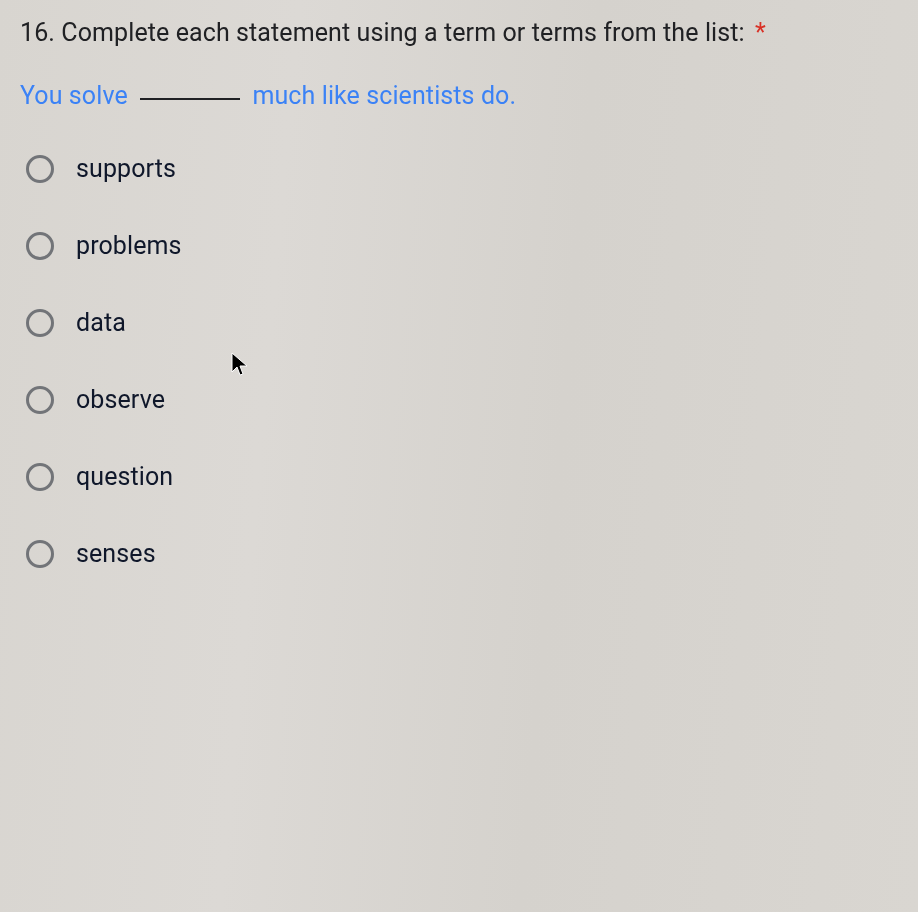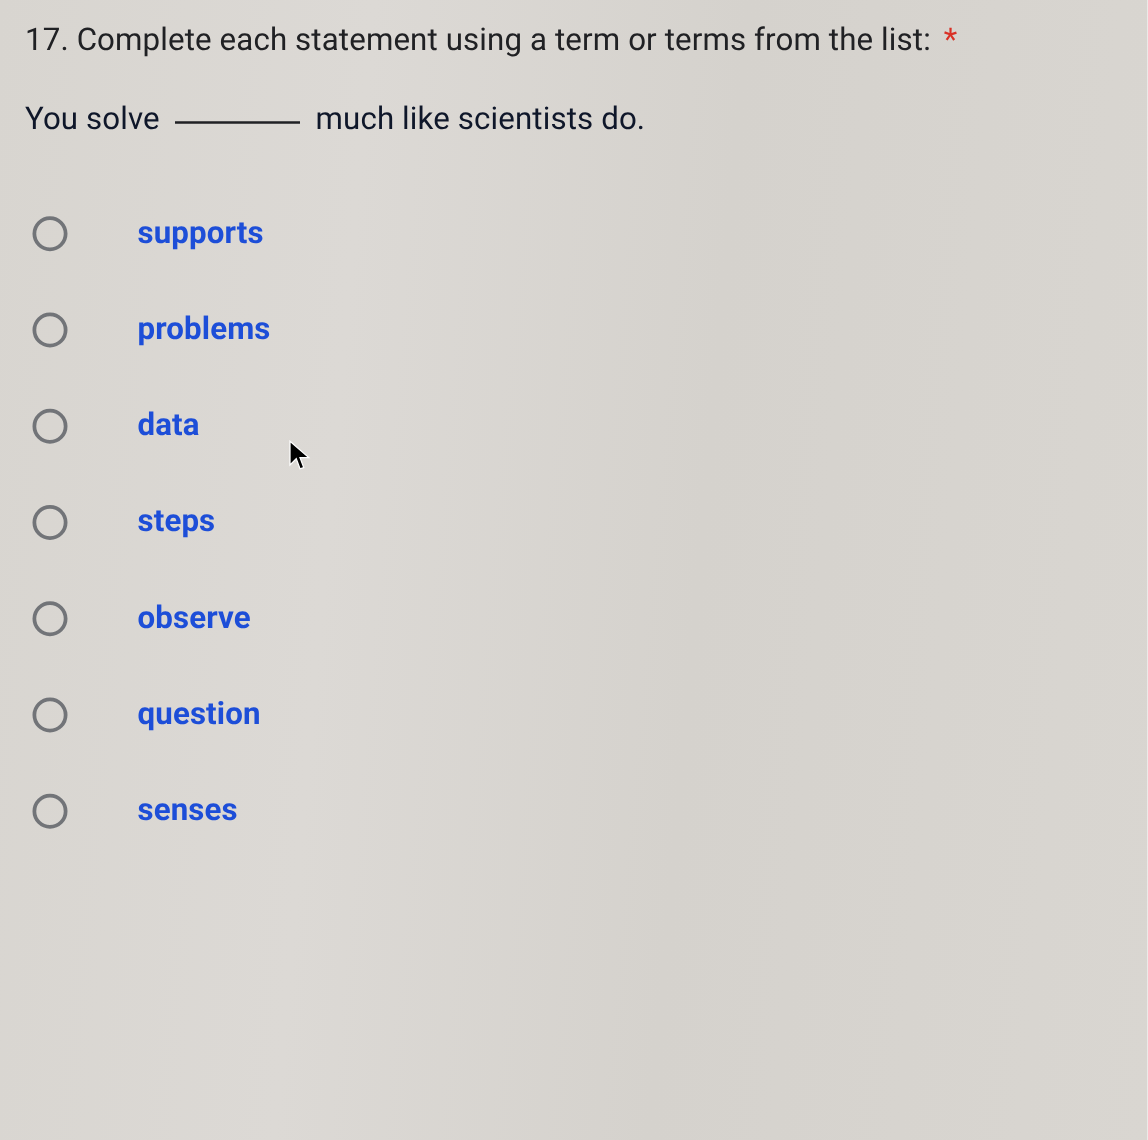--- a/index.html
+++ b/index.html
@@ -23,22 +23,22 @@
       margin-bottom: 34px;
       letter-spacing: 0.1px;
     }
     .required-asterisk {
       color: #d93025;
       margin-left: 4px;
     }
     .statement {
       font-size: 25px;
       font-weight: 400;
-      color: #0f172a;
-      margin-bottom: 62px;
+      color: #3b82f6;
+      margin-bottom: 44px;
       letter-spacing: 0.1px;
     }
     .blank {
       display: inline-block;
       border-bottom: 2px solid #202124;
       width: 100px;
       margin: 0 6px;
       position: relative;
       top: -4px;
     }
@@ -57,37 +57,36 @@
       width: 28px;
       height: 28px;
       border: 3px solid #5f6368;
       border-radius: 50%;
       flex-shrink: 0;
       margin-right: 22px;
       opacity: 0.85;
     }
     .option-label {
       font-size: 25px;
-      color: #1d4ed8;
-      font-weight: 700;
+      color: #0f172a;
+      font-weight: 400;
       letter-spacing: 0.1px;
-      margin-left: 34px;
     }
     .cursor {
       position: absolute;
       left: 231px;
       top: 352px;
       pointer-events: none;
     }
   </style>
 </head>
 <body>
 
 <div class="question-title">
-  <span>17.</span>
+  <span>16.</span>
   <span>Complete each statement using a term or terms from the list:</span>
   <span class="required-asterisk">*</span>
 </div>
 
 <div class="statement">
   <span>You solve</span>
   <span class="blank"></span>
   <span>much like scientists do.</span>
 </div>
 
@@ -99,24 +98,20 @@
   <label class="option-row">
     <span class="radio-outer"></span>
     <span class="option-label">problems</span>
   </label>
   <label class="option-row">
     <span class="radio-outer"></span>
     <span class="option-label">data</span>
   </label>
   <label class="option-row">
     <span class="radio-outer"></span>
-    <span class="option-label">steps</span>
-  </label>
-  <label class="option-row">
-    <span class="radio-outer"></span>
     <span class="option-label">observe</span>
   </label>
   <label class="option-row">
     <span class="radio-outer"></span>
     <span class="option-label">question</span>
   </label>
   <label class="option-row">
     <span class="radio-outer"></span>
     <span class="option-label">senses</span>
   </label>

